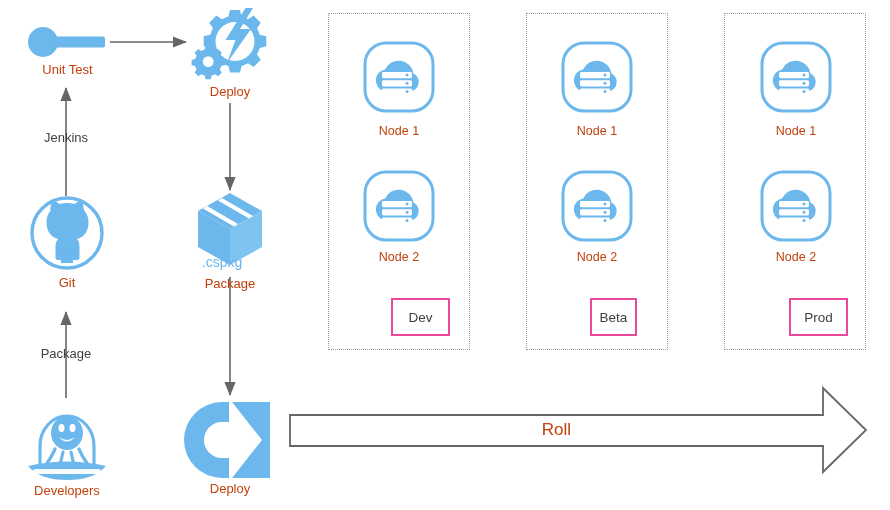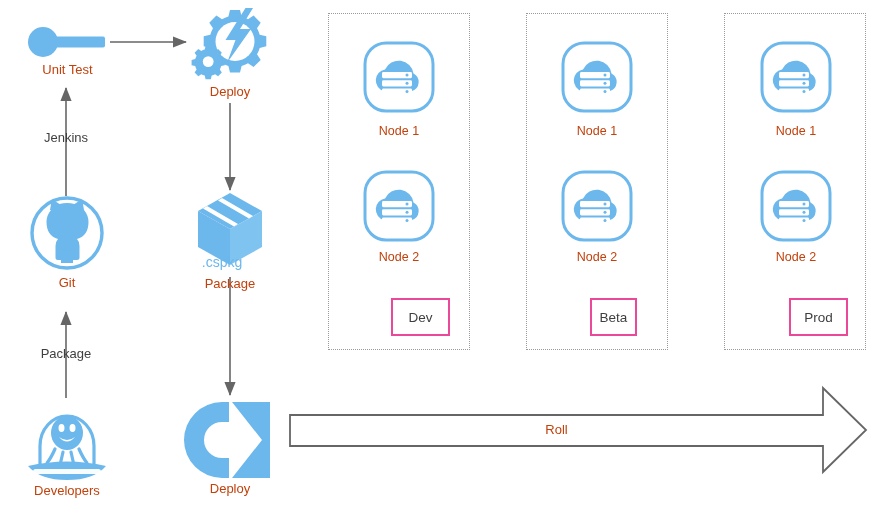--- a/index.html
+++ b/index.html
@@ -270,15 +270,15 @@
   <div class="group-box" style="left:526px; top:13px; width:142px; height:337px;"></div>
   <div class="label small" style="left:547px; top:123px; width:100px;">Node 1</div>
   <div class="label small" style="left:547px; top:249px; width:100px;">Node 2</div>
   <div class="env-chip" style="left:590px; top:298px; width:47px; height:38px;">Beta</div>
 
   <div class="group-box" style="left:724px; top:13px; width:142px; height:337px;"></div>
   <div class="label small" style="left:746px; top:123px; width:100px;">Node 1</div>
   <div class="label small" style="left:746px; top:249px; width:100px;">Node 2</div>
   <div class="env-chip" style="left:789px; top:298px; width:59px; height:38px;">Prod</div>
 
-  <div class="label" style="left:290px; top:422px; width:533px; font-size:13px;">Roll</div>
+  <div class="label" style="left:290px; top:422px; width:533px; font-size:17px;">Roll</div>
 
 </div>
 
 </body></html>

